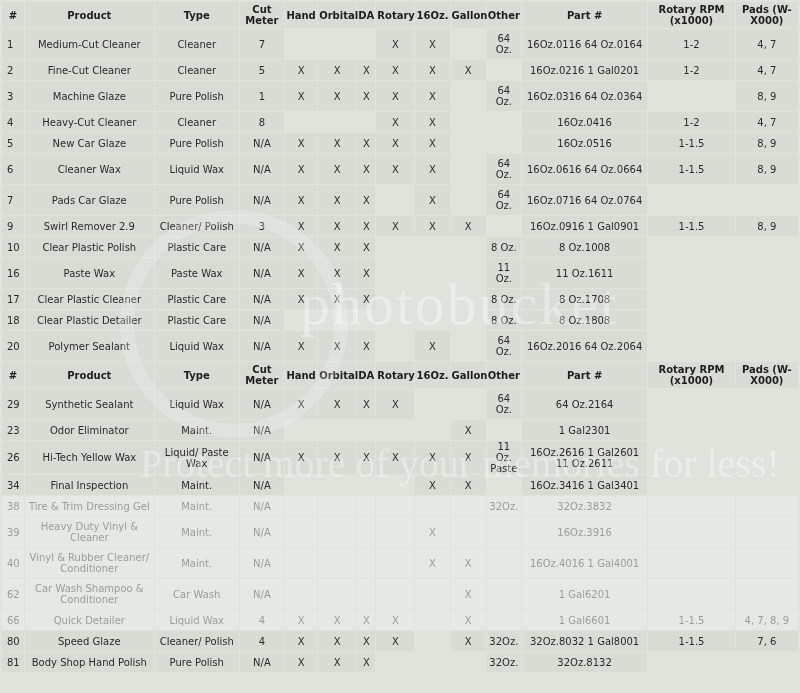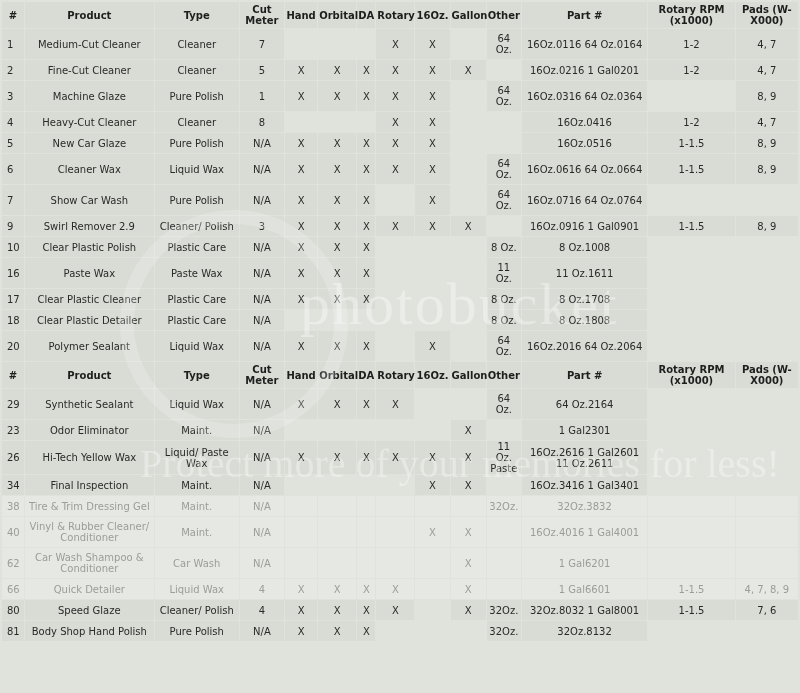--- a/index.html
+++ b/index.html
@@ -177,21 +177,21 @@
         <td>X</td>
         <td>X</td>
         <td class="empty"></td>
         <td>64 Oz.</td>
         <td>16Oz.0616 64 Oz.0664</td>
         <td>1-1.5</td>
         <td>8, 9</td>
       </tr>
       <tr class="tall">
         <td class="num">7</td>
-        <td>Show Car Wash</td>
+        <td>Pads Car Glaze</td>
         <td>Pure Polish</td>
         <td>N/A</td>
         <td>X</td>
         <td>X</td>
         <td>X</td>
         <td class="empty"></td>
         <td>X</td>
         <td class="empty"></td>
         <td>64 Oz.</td>
         <td>16Oz.0716 64 Oz.0764</td>
@@ -384,20 +384,36 @@
         <td class="empty"></td>
         <td class="empty"></td>
         <td class="empty"></td>
         <td class="empty"></td>
         <td>32Oz.</td>
         <td>32Oz.3832</td>
         <td class="empty"></td>
         <td class="empty"></td>
       </tr>
       <tr class="tall faded">
+        <td class="num">39</td>
+        <td>Heavy Duty Vinyl &amp; Cleaner</td>
+        <td>Maint.</td>
+        <td>N/A</td>
+        <td class="empty"></td>
+        <td class="empty"></td>
+        <td class="empty"></td>
+        <td class="empty"></td>
+        <td>X</td>
+        <td class="empty"></td>
+        <td class="empty"></td>
+        <td>16Oz.3916</td>
+        <td class="empty"></td>
+        <td class="empty"></td>
+      </tr>
+      <tr class="tall faded">
         <td class="num">40</td>
         <td>Vinyl &amp; Rubber Cleaner/ Conditioner</td>
         <td>Maint.</td>
         <td>N/A</td>
         <td class="empty"></td>
         <td class="empty"></td>
         <td class="empty"></td>
         <td class="empty"></td>
         <td>X</td>
         <td>X</td>

